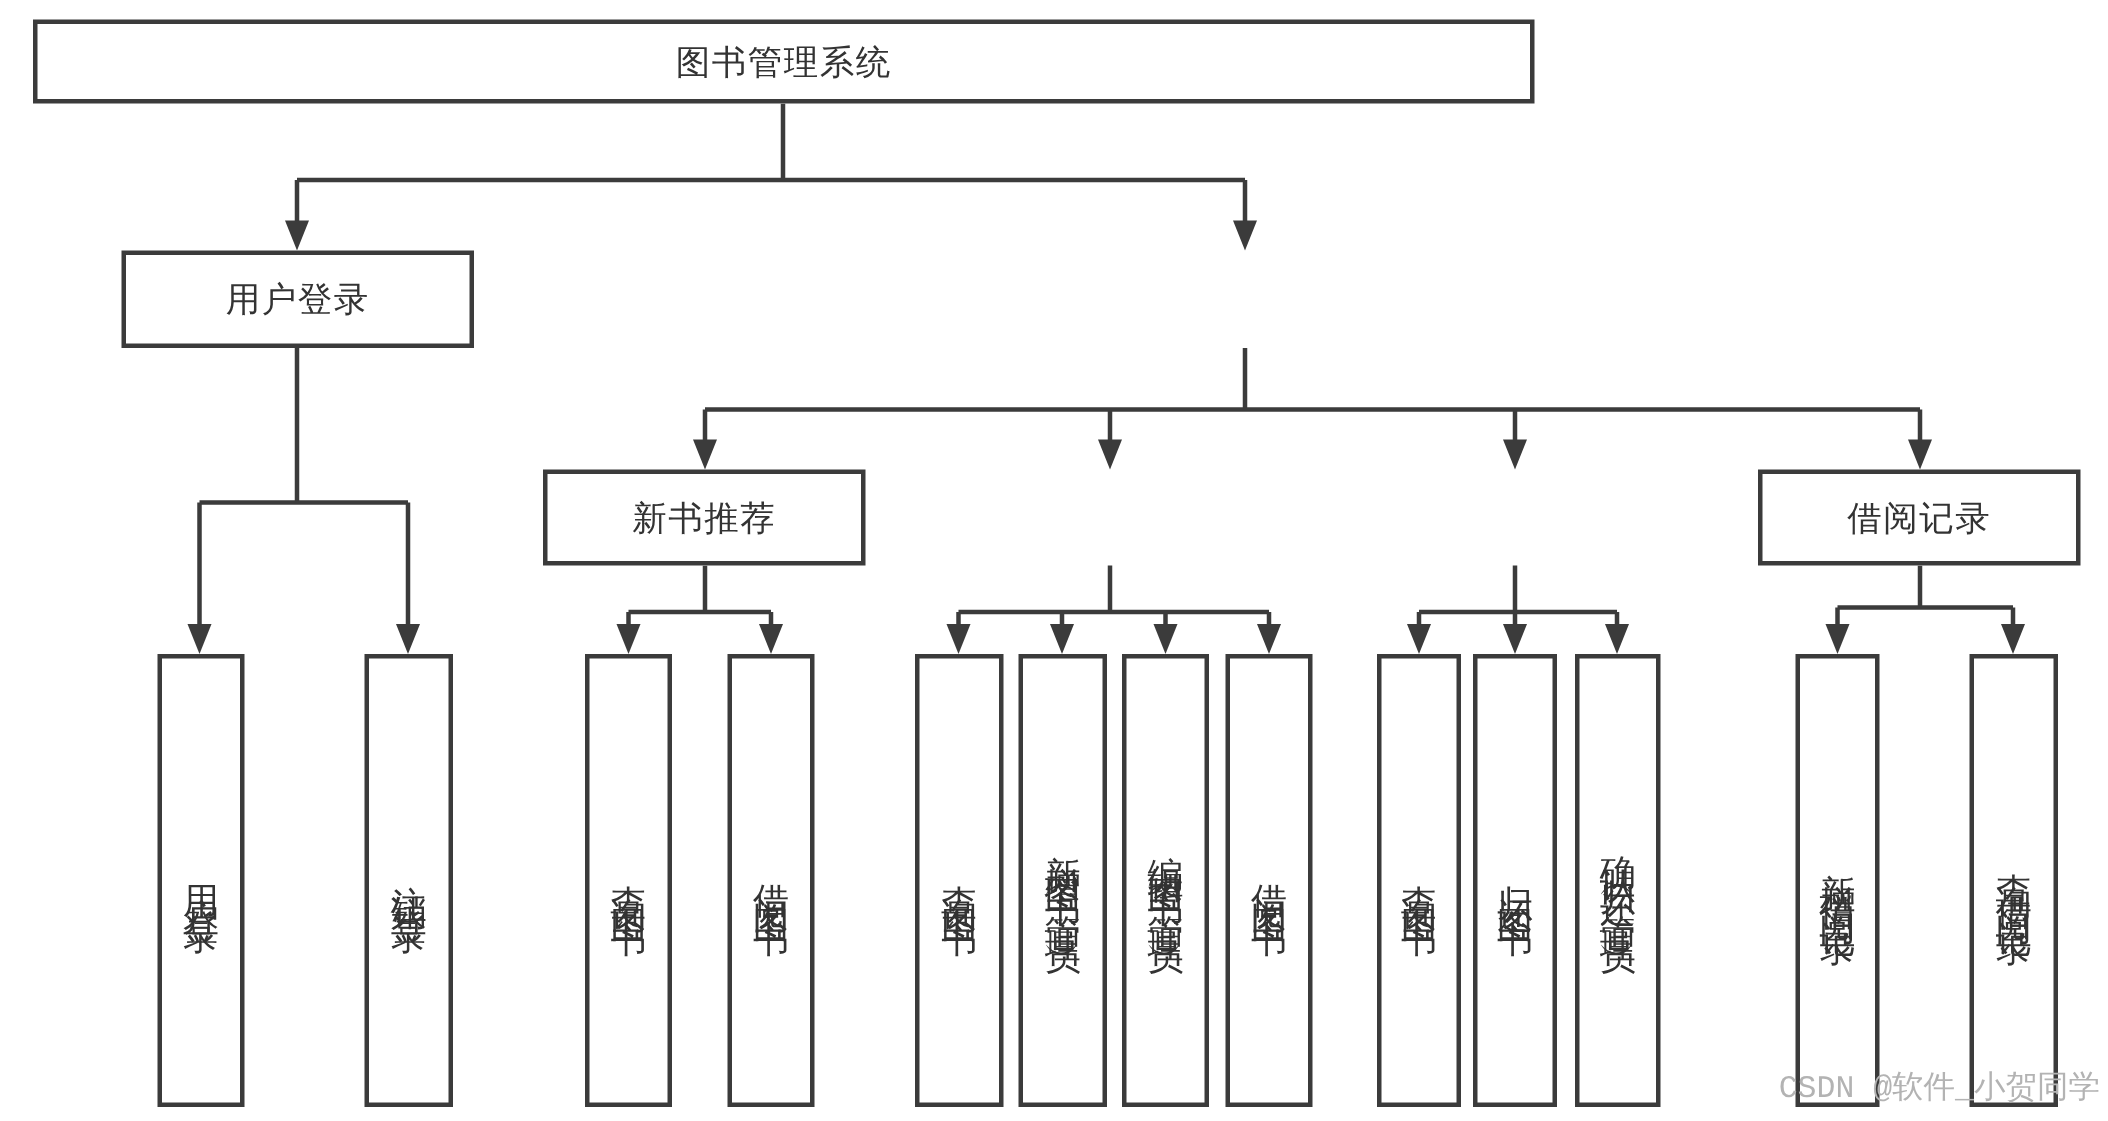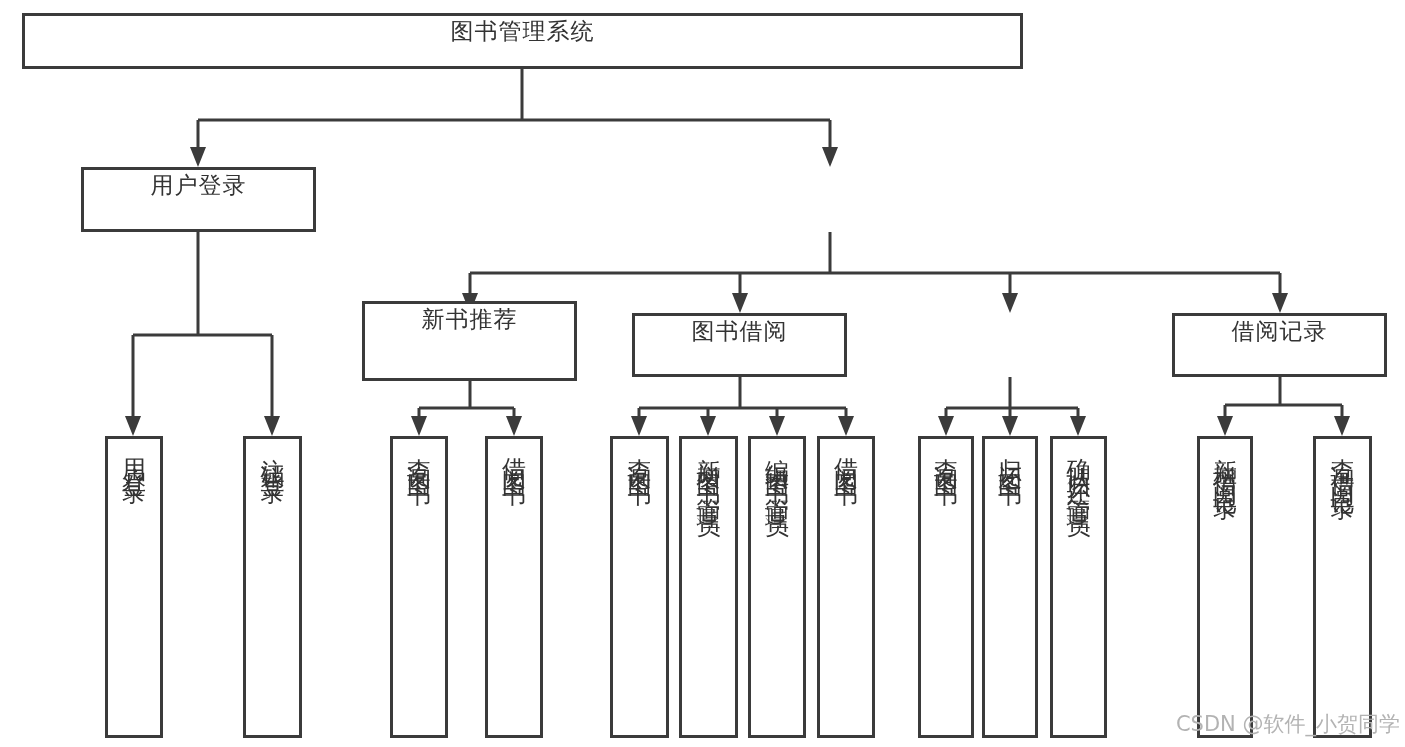--- a/index.html
+++ b/index.html
@@ -16,21 +16,21 @@
     left: 0; top: 0;
     width: 1405px; height: 747px;
     z-index: 1;
   }
   .box {
     position: absolute;
     box-sizing: border-box;
     border: 3px solid #3b3b3b;
     background: #ffffff;
     display: flex;
-    align-items: flex-start;
+    align-items: center;
     justify-content: center;
     color: #333333;
     z-index: 2;
   }
   .hlabel {
     font-size: 23px;
     letter-spacing: 1px;
     white-space: nowrap;
   }
   .vtext {
@@ -44,20 +44,21 @@
   .watermark {
     position: absolute;
     left: 1168px;
     top: 710px;
     width: 232px;
     text-align: right;
     font-size: 21px;
     color: #b3b3b3;
     z-index: 3;
     white-space: nowrap;
+    font-family: Liberation Mono, monospace;
   }
 </style>
 </head>
 <body>
 
 <div class="canvas">
 
   <svg class="connectors" viewBox="0 0 1405 747" xmlns="http://www.w3.org/2000/svg">
     <g stroke="#3b3b3b" stroke-width="3" fill="none">
 
@@ -99,25 +100,22 @@
   </svg>
 
   <div class="box" style="left:22px;top:13px;width:1001px;height:56px">
     <span class="hlabel">图书管理系统</span>
   </div>
 
   <div class="box" style="left:81px;top:167px;width:235px;height:65px">
     <span class="hlabel">用户登录</span>
   </div>
 
-  <div class="box" style="left:362px;top:301px;width:215px;height:80px">
+  <div class="box" style="left:362px;top:313px;width:215px;height:64px">
     <span class="hlabel">新书推荐</span>
-  </div>
-  <div class="box" style="left:632px;top:313px;width:215px;height:64px">
-    <span class="hlabel">图书借阅</span>
   </div>
   <div class="box" style="left:1172px;top:313px;width:215px;height:64px">
     <span class="hlabel">借阅记录</span>
   </div>
 
   <div class="box" style="left:105px;top:436px;width:58px;height:302px">
     <span class="vtext">用户登录</span>
   </div>
   <div class="box" style="left:243px;top:436px;width:59px;height:302px">
     <span class="vtext">注销登录</span>

